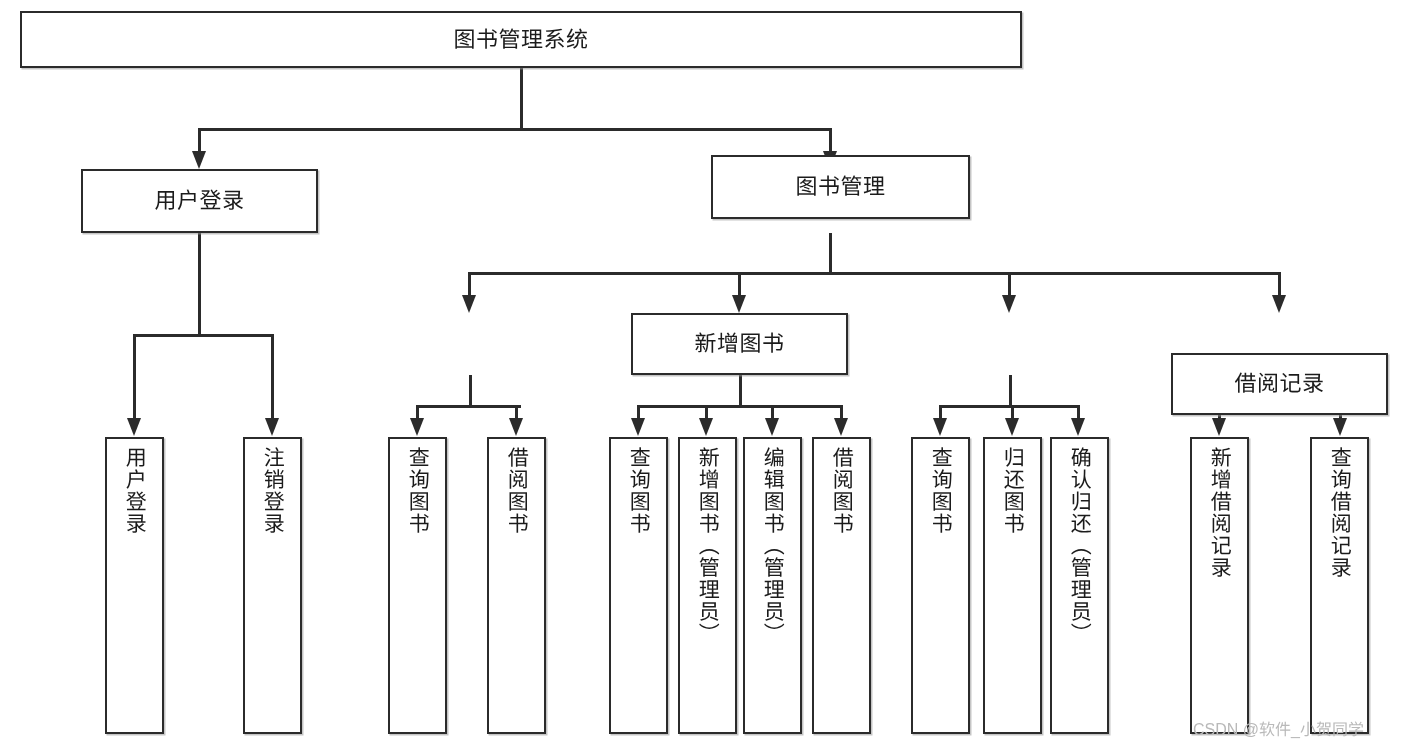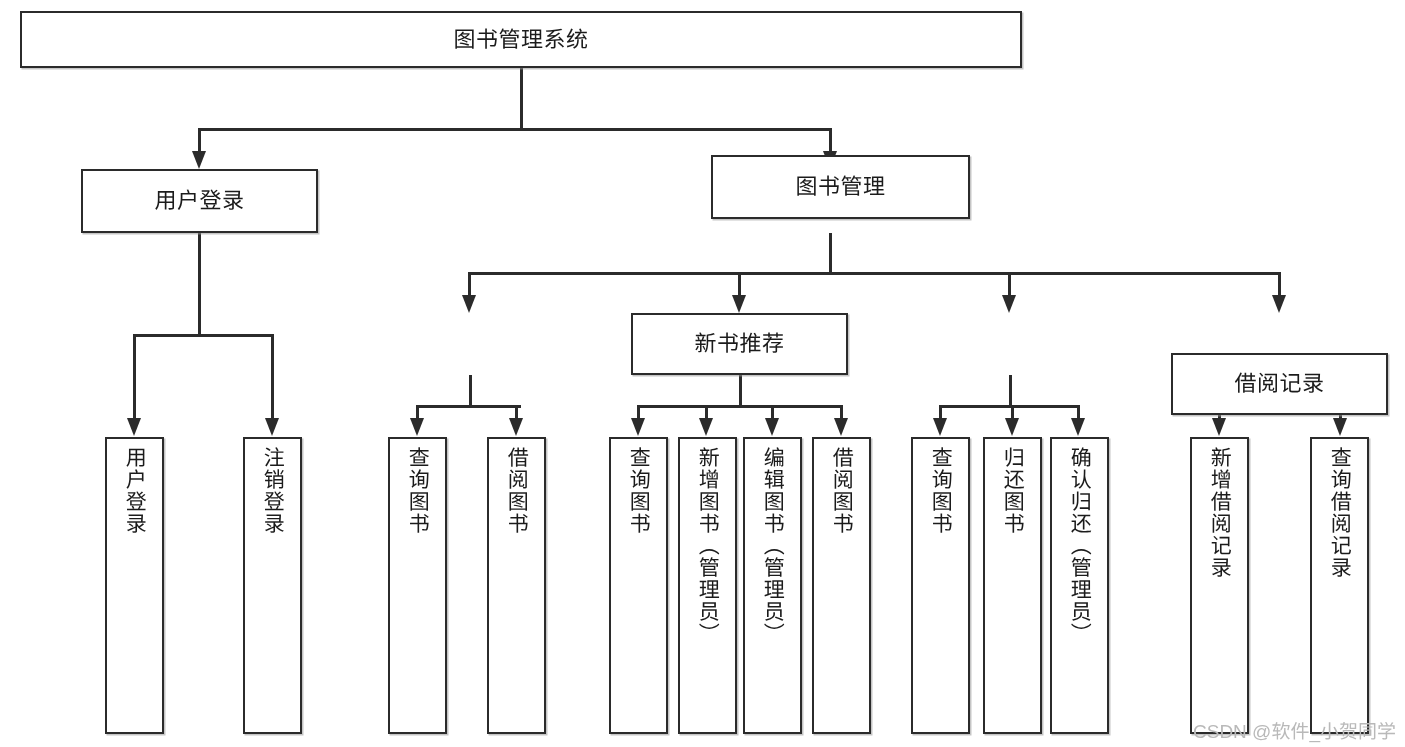--- a/index.html
+++ b/index.html
@@ -68,21 +68,21 @@
     width: 0;
     height: 0;
     border-left: 7.5px solid transparent;
     border-right: 7.5px solid transparent;
     border-top: 18px solid #2b2b2b;
   }
   
   .watermark {
     position: absolute;
     color: #b9b9b9;
-    font-size: 19px;
+    font-size: 16px;
     white-space: nowrap;
     user-select: none;
   }
 </style>
 </head>
 <body>
 
 <div id="canvas">
 
   <div class="line v" style="left:520px; top:68px; width:2.5px; height:60px;"></div>
@@ -149,21 +149,21 @@
   </div>
 
   <div class="node horiz" style="left:81px; top:169px; width:237px; height:64px;">
     <span class="label">用户登录</span>
   </div>
   <div class="node horiz" style="left:711px; top:155px; width:259px; height:64px;">
     <span class="label">图书管理</span>
   </div>
 
   <div class="node horiz" style="left:631px; top:313px; width:217px; height:62px;">
-    <span class="label">新书推荐</span>
+    <span class="label">新增图书</span>
   </div>
   <div class="node horiz" style="left:1171px; top:313px; width:217px; height:62px;margin-top:40px;">
     <span class="label">借阅记录</span>
   </div>
 
   <div class="node vert" style="left:105px; top:437px; width:59px; height:297px;">
     <span class="label">用户登录</span>
   </div>
   <div class="node vert" style="left:243px; top:437px; width:59px; height:297px;">
     <span class="label">注销登录</span>

